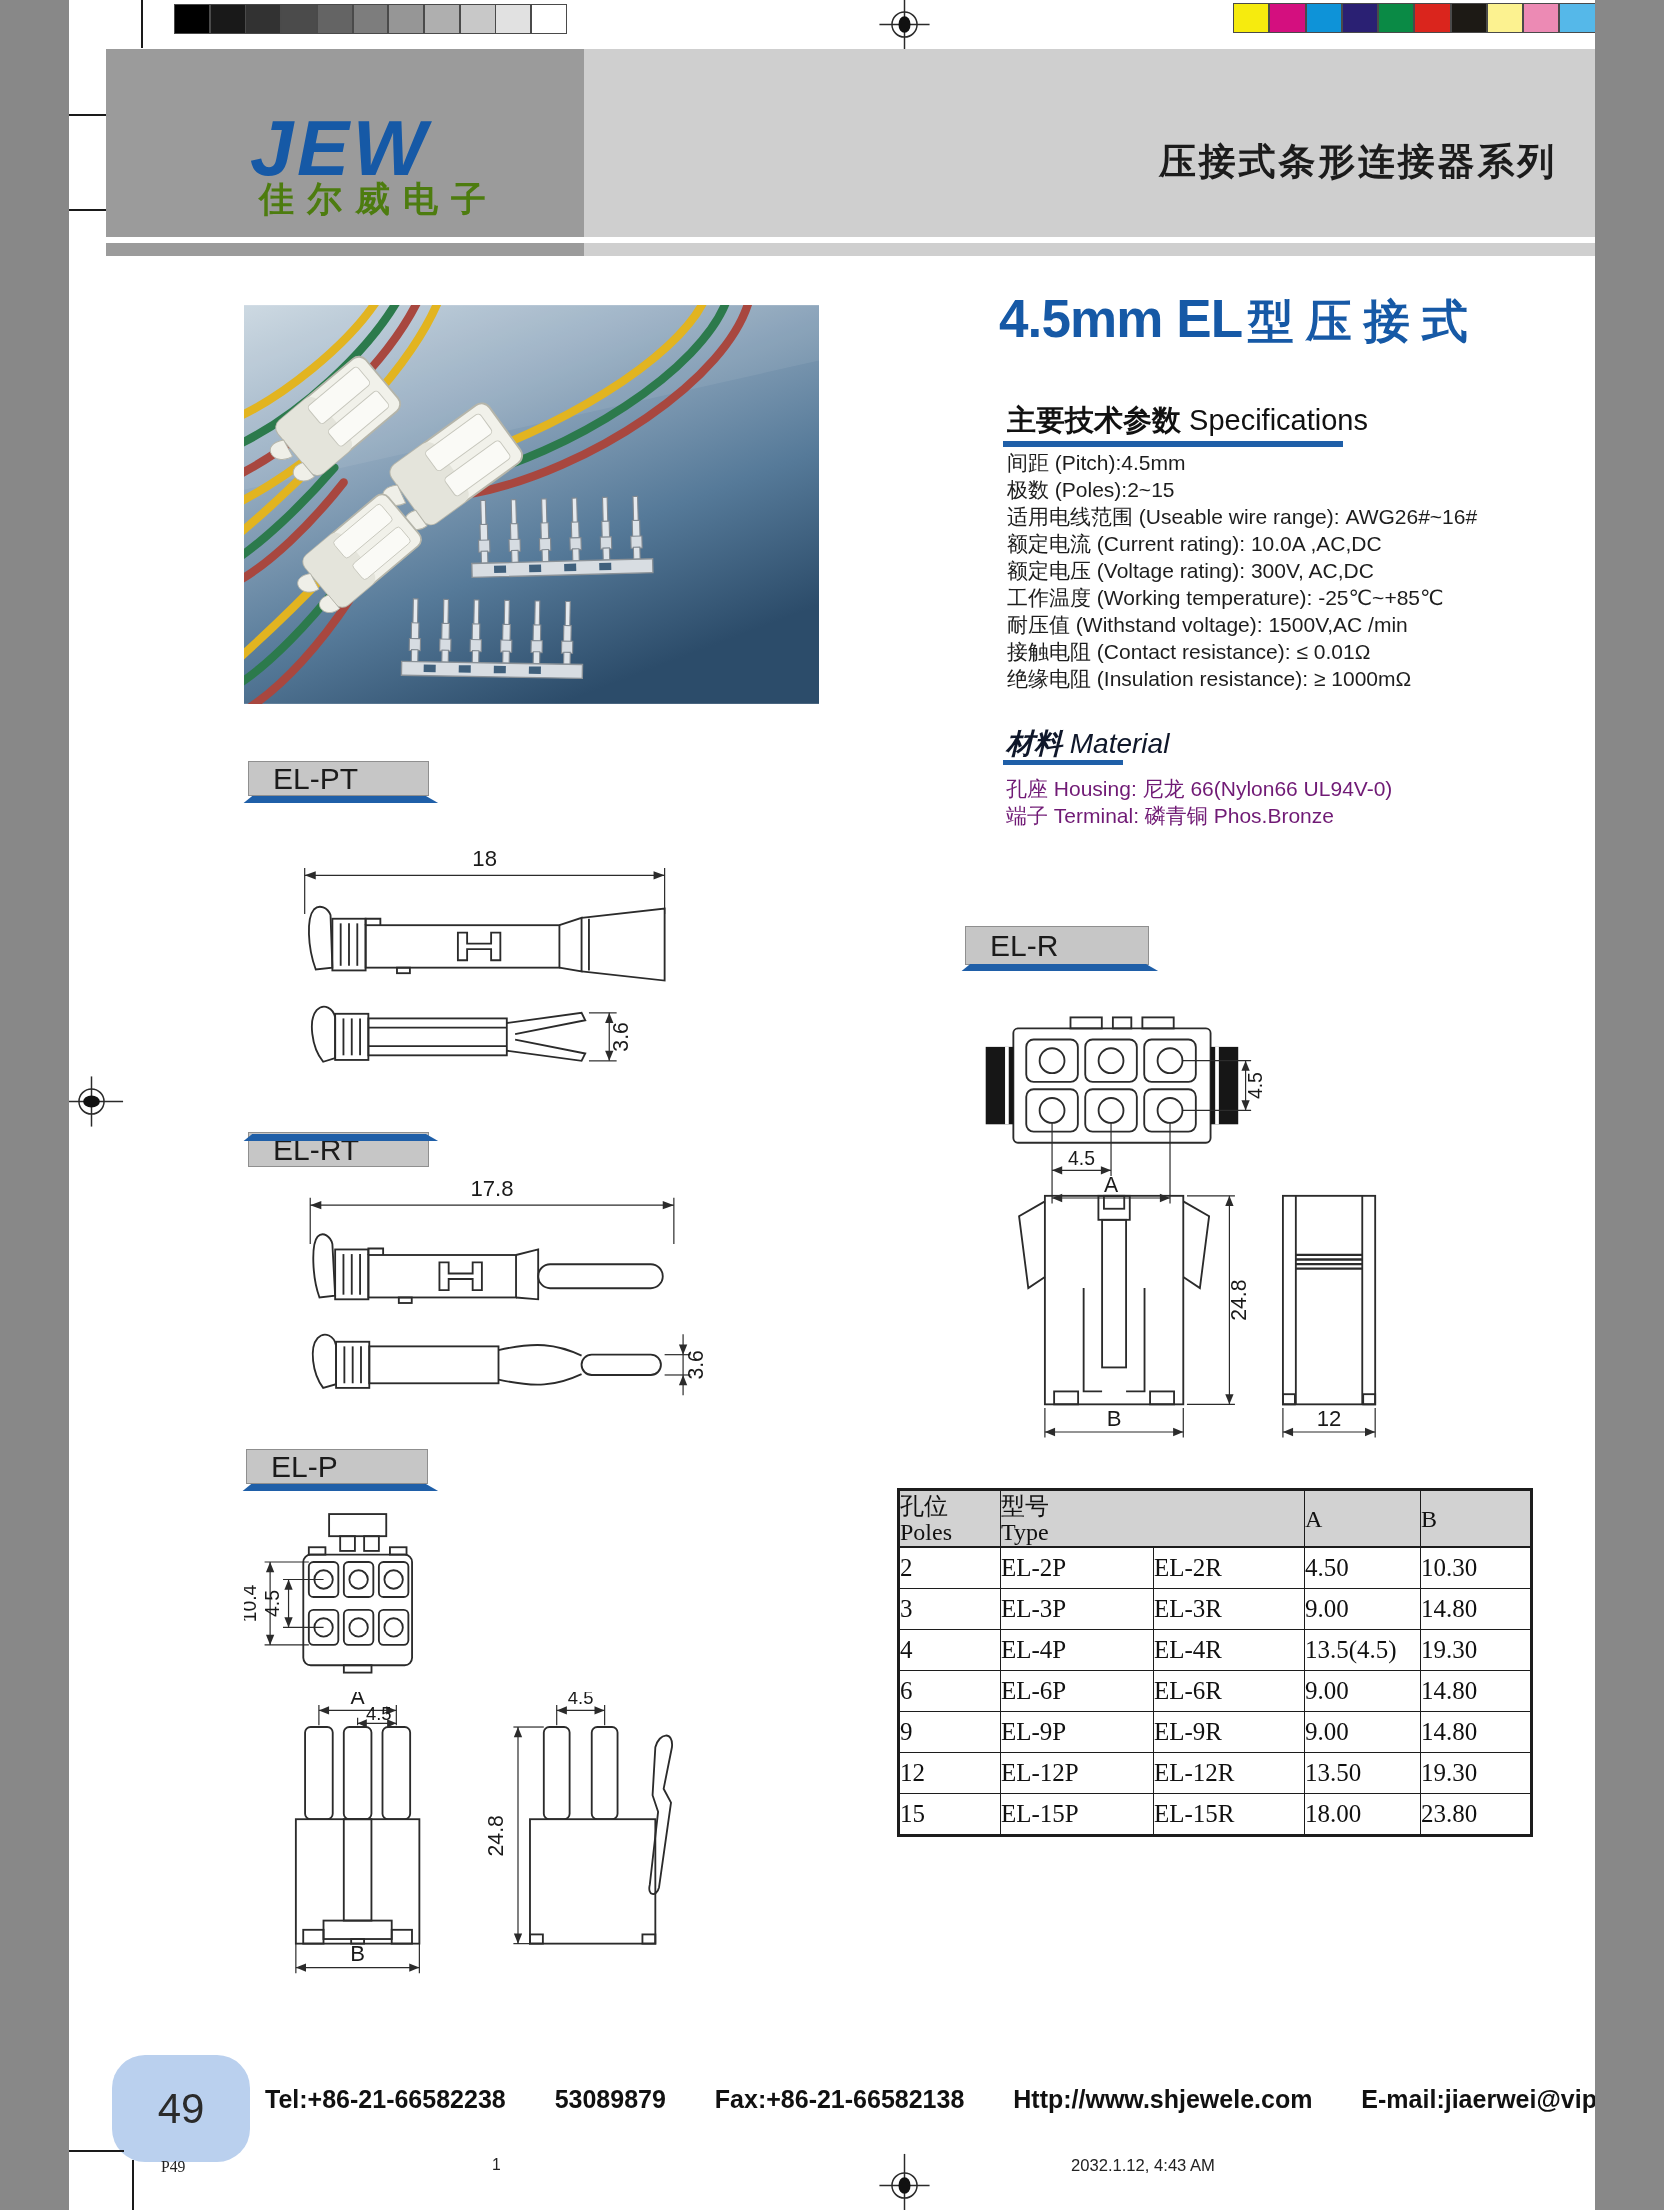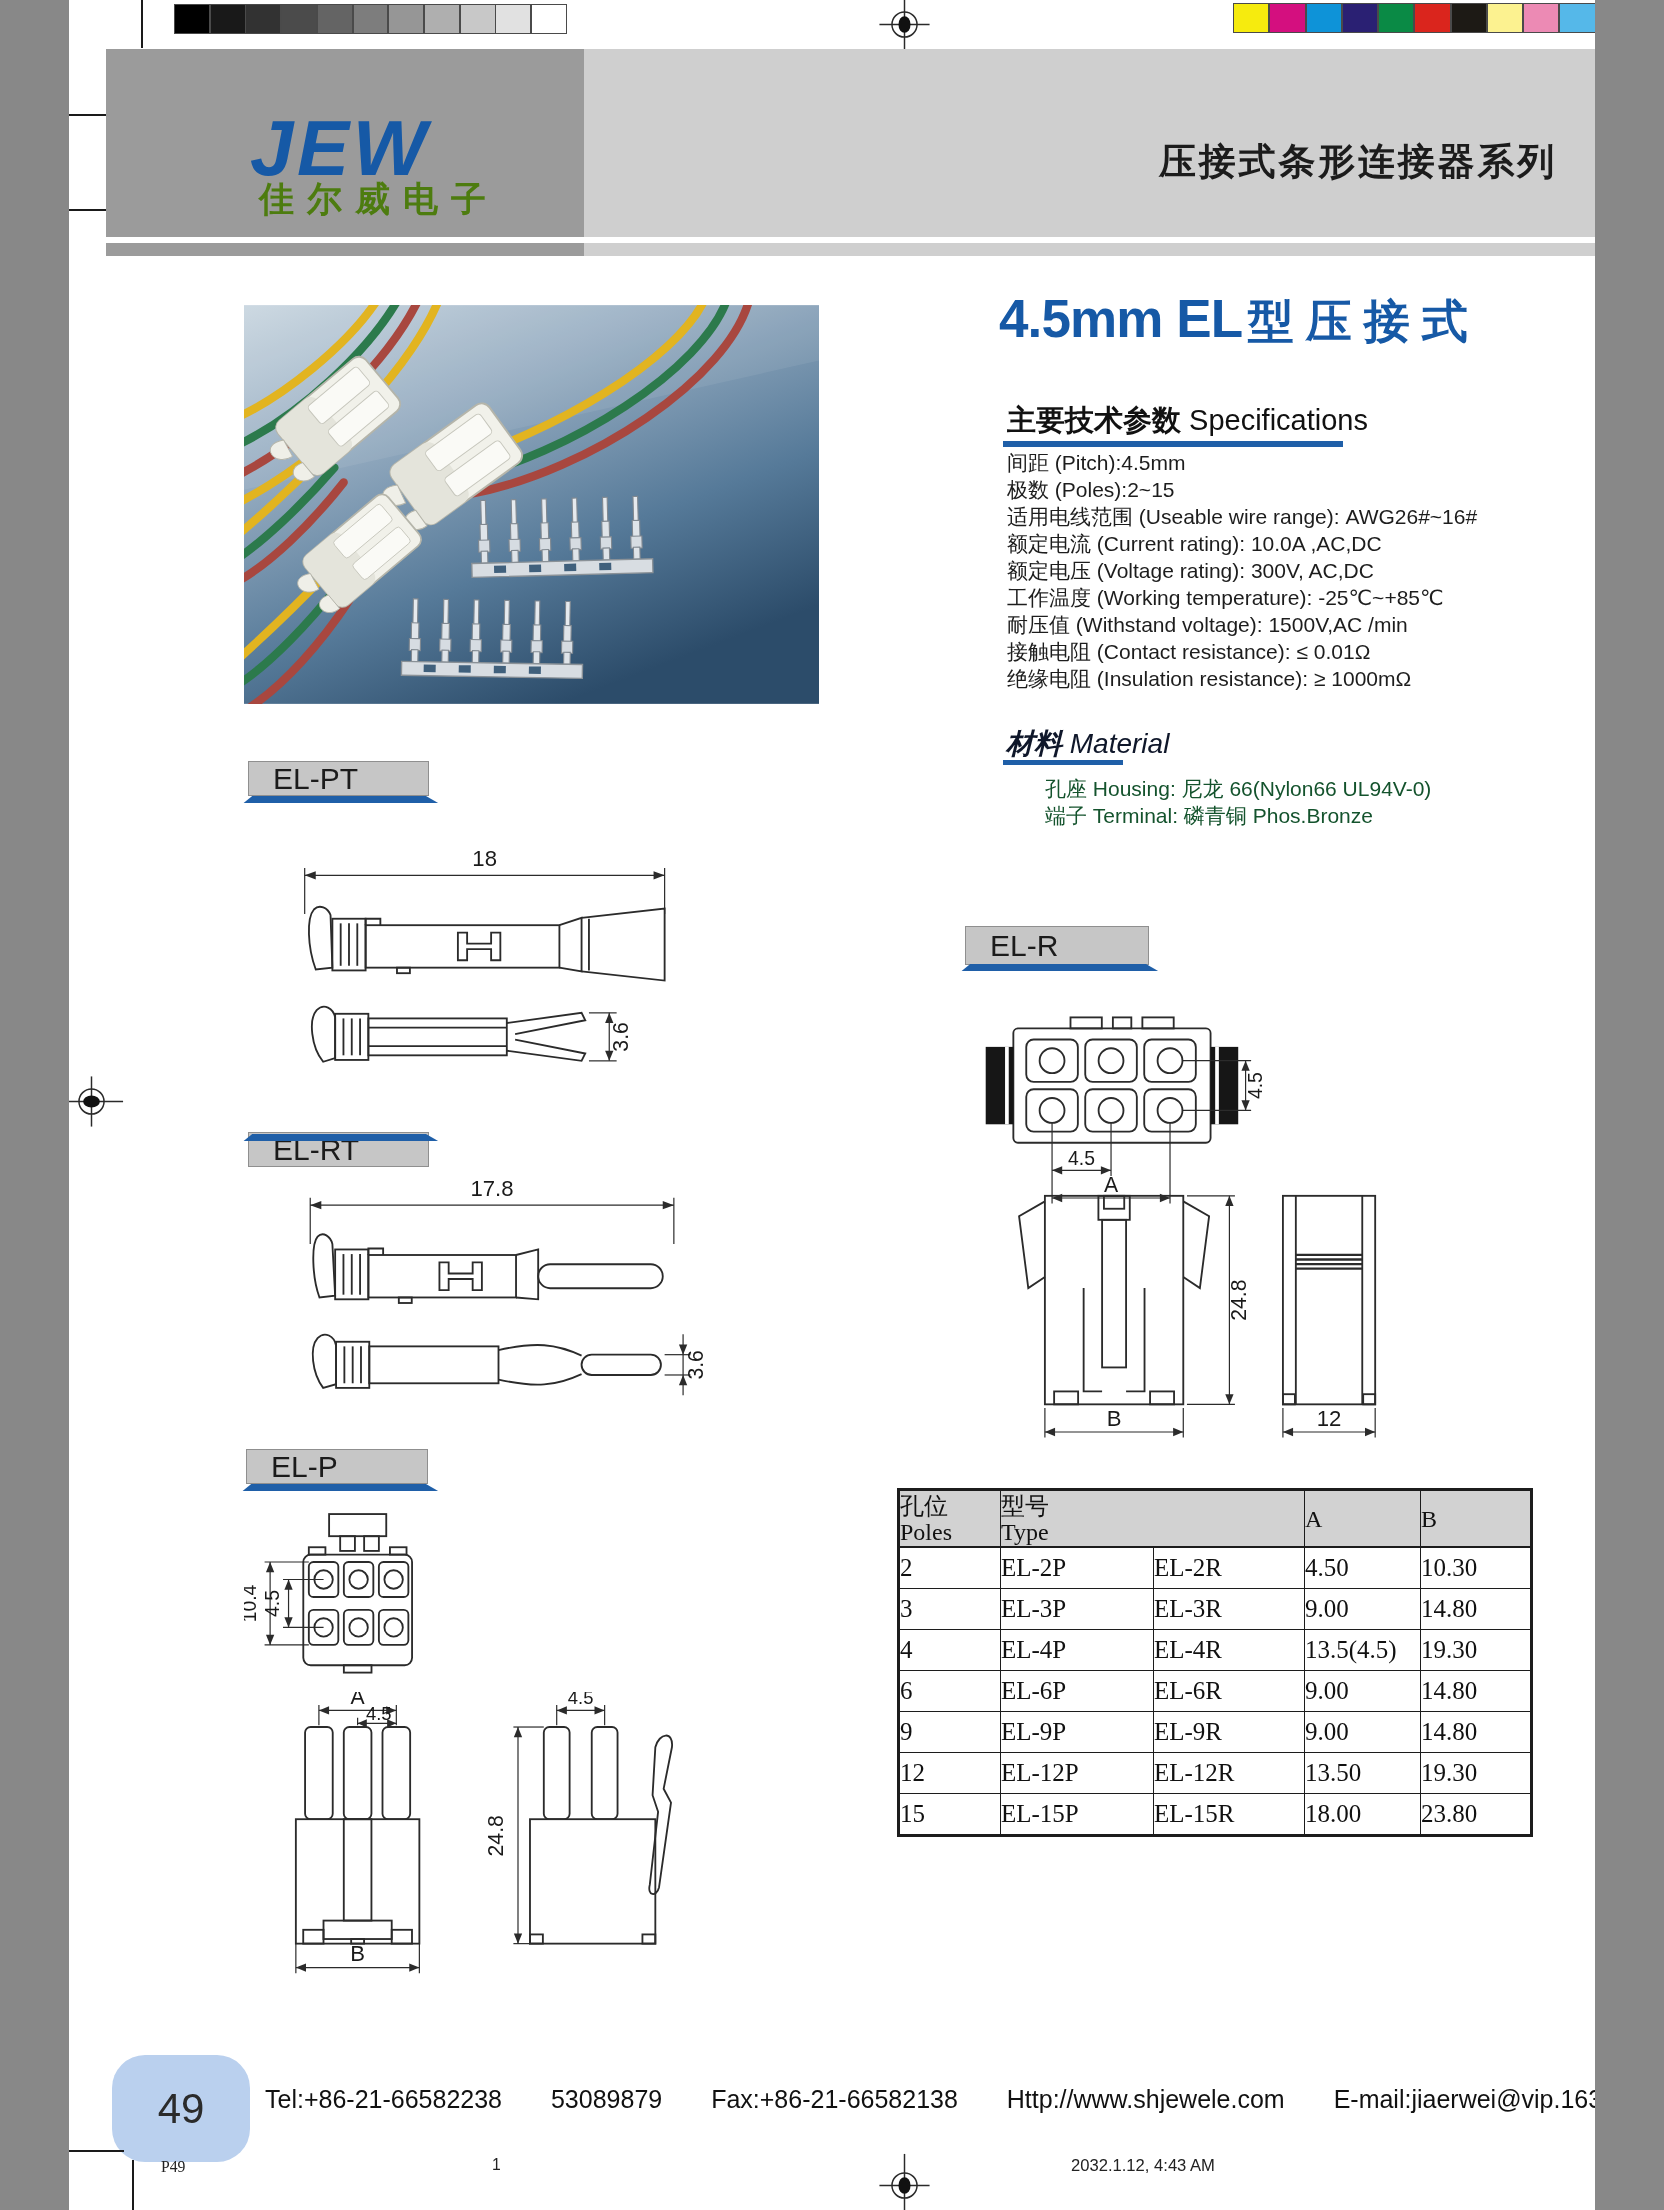--- a/index.html
+++ b/index.html
@@ -30,32 +30,32 @@
     clip-path:polygon(9.2px 0,calc(100% - 13px) 0,100% 100%,0 100%);}
   
   .title{position:absolute;left:930px;top:288px;color:var(--c-brand_blue,#1659a6);white-space:nowrap;}
   .title .model{font-size:53px;font-weight:800;letter-spacing:-0.9px;}
   .title .cn{font-size:46px;font-weight:700;letter-spacing:12px;margin-left:5.5px;}
   .spec-heading{position:absolute;left:938px;top:401px;font-size:29px;color:#111;white-space:nowrap;}
   .spec-heading .cn{font-weight:600;text-align:center;}
   .blue-underline{position:absolute;background:var(--c-underline_blue,#1f5fa8);}
   .spec-list{position:absolute;left:938px;top:449px;font-size:21px;line-height:27px;color:#1d1d1d;white-space:nowrap;}
   .mat-heading{position:absolute;left:937px;top:725px;font-size:28px;color:#0f172a;white-space:nowrap;font-style:italic;}
-  .mat-list{position:absolute;left:976px;top:775px;font-size:21px;line-height:27px;color:#14532d;white-space:nowrap;}
+  .mat-list{position:absolute;left:937px;top:775px;font-size:21px;line-height:27px;color:#701a75;white-space:nowrap;}
   
   table.spec{position:absolute;left:828px;top:1488px;width:633px;border-collapse:collapse;table-layout:fixed;
     border:3.7px solid #1c1c1c;font-size:25px;color:#111;}
   table.spec th,table.spec td{border:1.8px solid #1c1c1c;text-align:left;padding:0;font-family:Liberation Serif, serif;}
   table.spec th{background:var(--c-table_header_gray,#d2d2d2);height:55px;font-weight:400;font-size:24px;line-height:26px;border-bottom:2.8px solid #1c1c1c;}
   table.spec td{height:40px;}
   
   .page-badge{position:absolute;left:43px;top:2055px;width:138px;height:107px;background:var(--c-footer_blue,#bad0ee);
     border-radius:33px;display:flex;align-items:center;justify-content:center;font-size:42px;color:#2b2b2b;}
   .contact{position:absolute;left:196px;top:2085px;font-size:25px;color:#111;white-space:nowrap;}
-  .contact span{margin-right:42px;}
+  .contact span{margin-right:42px;font-weight:bold;}
   .contact span:last-child{margin-right:0;}
   .pmeta{position:absolute;font-size:15.7px;color:#222;}
   svg text{font-family:"Liberation Sans","DejaVu Sans",sans-serif;}
   .regmark{position:absolute;width:65px;height:65px;}
 </style>
 </head>
 <body>
 
 <div class="page">
 

